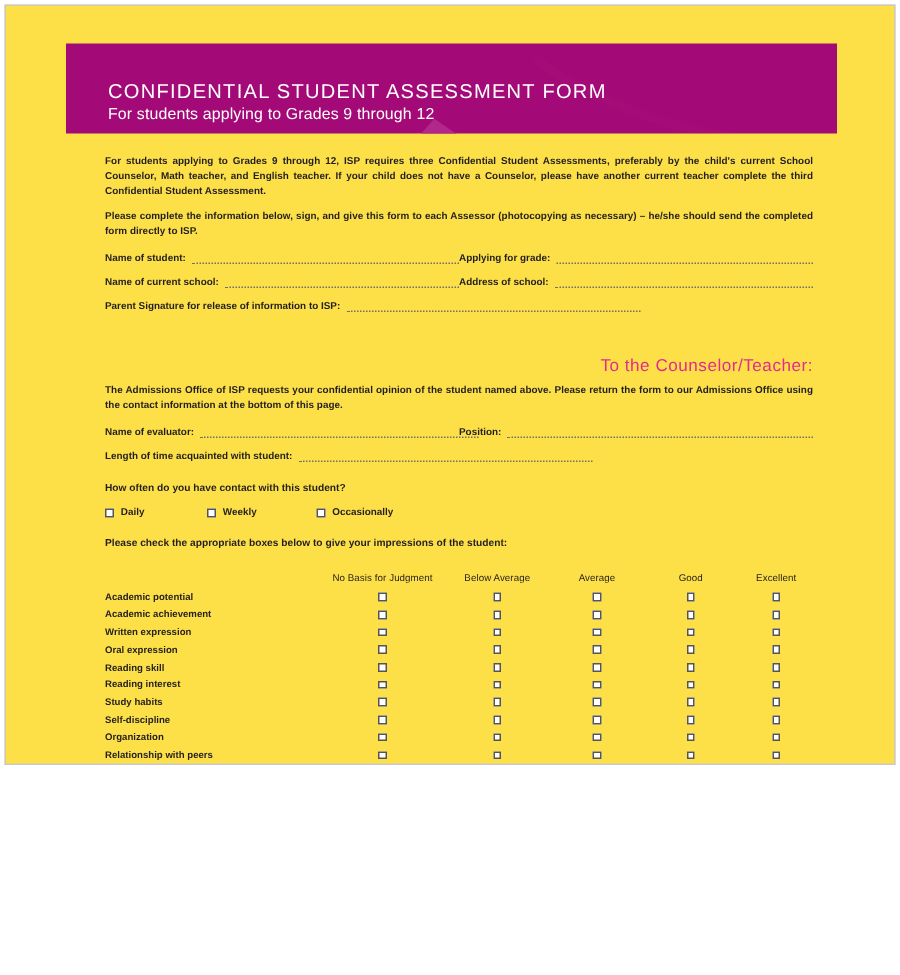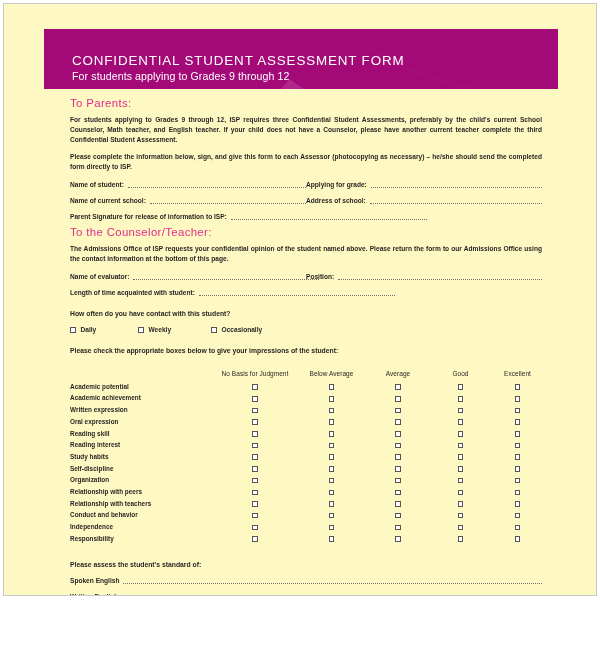--- a/index.html
+++ b/index.html
@@ -13,22 +13,22 @@
     font-family: "Liberation Sans", sans-serif;
     -webkit-font-smoothing: antialiased;
   }
 
   
   #page {
     position: absolute;
     left: 3px;
     top: 3px;
     width: 594px;
-    height: 593px;
-    background: #fef9c3;
+    height: 507px;
+    background: #fde047;
     border: 1px solid #c9c9c9;
     box-sizing: border-box;
     overflow: hidden;
   }
 
   
   .header-band {
     position: absolute;
     left: 40px;
     top: 25px;
@@ -259,21 +259,20 @@
     <div class="swoosh swoosh-c"></div>
     <div class="swoosh swoosh-d"></div>
 
     <div class="header-title">CONFIDENTIAL STUDENT ASSESSMENT FORM</div>
     <div class="header-sub">For students applying to Grades 9 through 12</div>
 
   </div>
 
   <div class="content">
 
-    <h2 class="section-head">To Parents:</h2>
     <p class="para">For students applying to Grades 9 through 12, ISP requires three Confidential Student Assessments, preferably by the child's current School Counselor, Math teacher, and English teacher. If your child does not have a Counselor, please have another current teacher complete the third Confidential Student Assessment.</p>
     <p class="para">Please complete the information below, sign, and give this form to each Assessor (photocopying as necessary) – he/she should send the completed form directly to ISP.</p>
 
     <div class="field-row">
       <div class="field half">
         <span class="field-label">Name of student:</span>
         <span class="dots"></span>
       </div>
       <div class="field">
         <span class="field-label">Applying for grade:</span>
@@ -292,21 +291,21 @@
       </div>
     </div>
 
     <div class="field-row">
       <div class="field">
         <span class="field-label">Parent Signature for release of information to ISP:</span>
         <span class="dots mid"></span>
       </div>
     </div>
 
-    <h2 class="section-head" style="margin-top:6px;">To the Counselor/Teacher:</h2>
+    <h2 class="section-head" style="margin-top:30px;text-align:right;">To the Counselor/Teacher:</h2>
     <p class="para">The Admissions Office of ISP requests your confidential opinion of the student named above. Please return the form to our Admissions Office using the contact information at the bottom of this page.</p>
 
     <div class="field-row">
       <div class="field half">
         <span class="field-label">Name of evaluator:</span>
         <span class="dots short"></span>
       </div>
       <div class="field">
         <span class="field-label">Position:</span>
         <span class="dots"></span>

